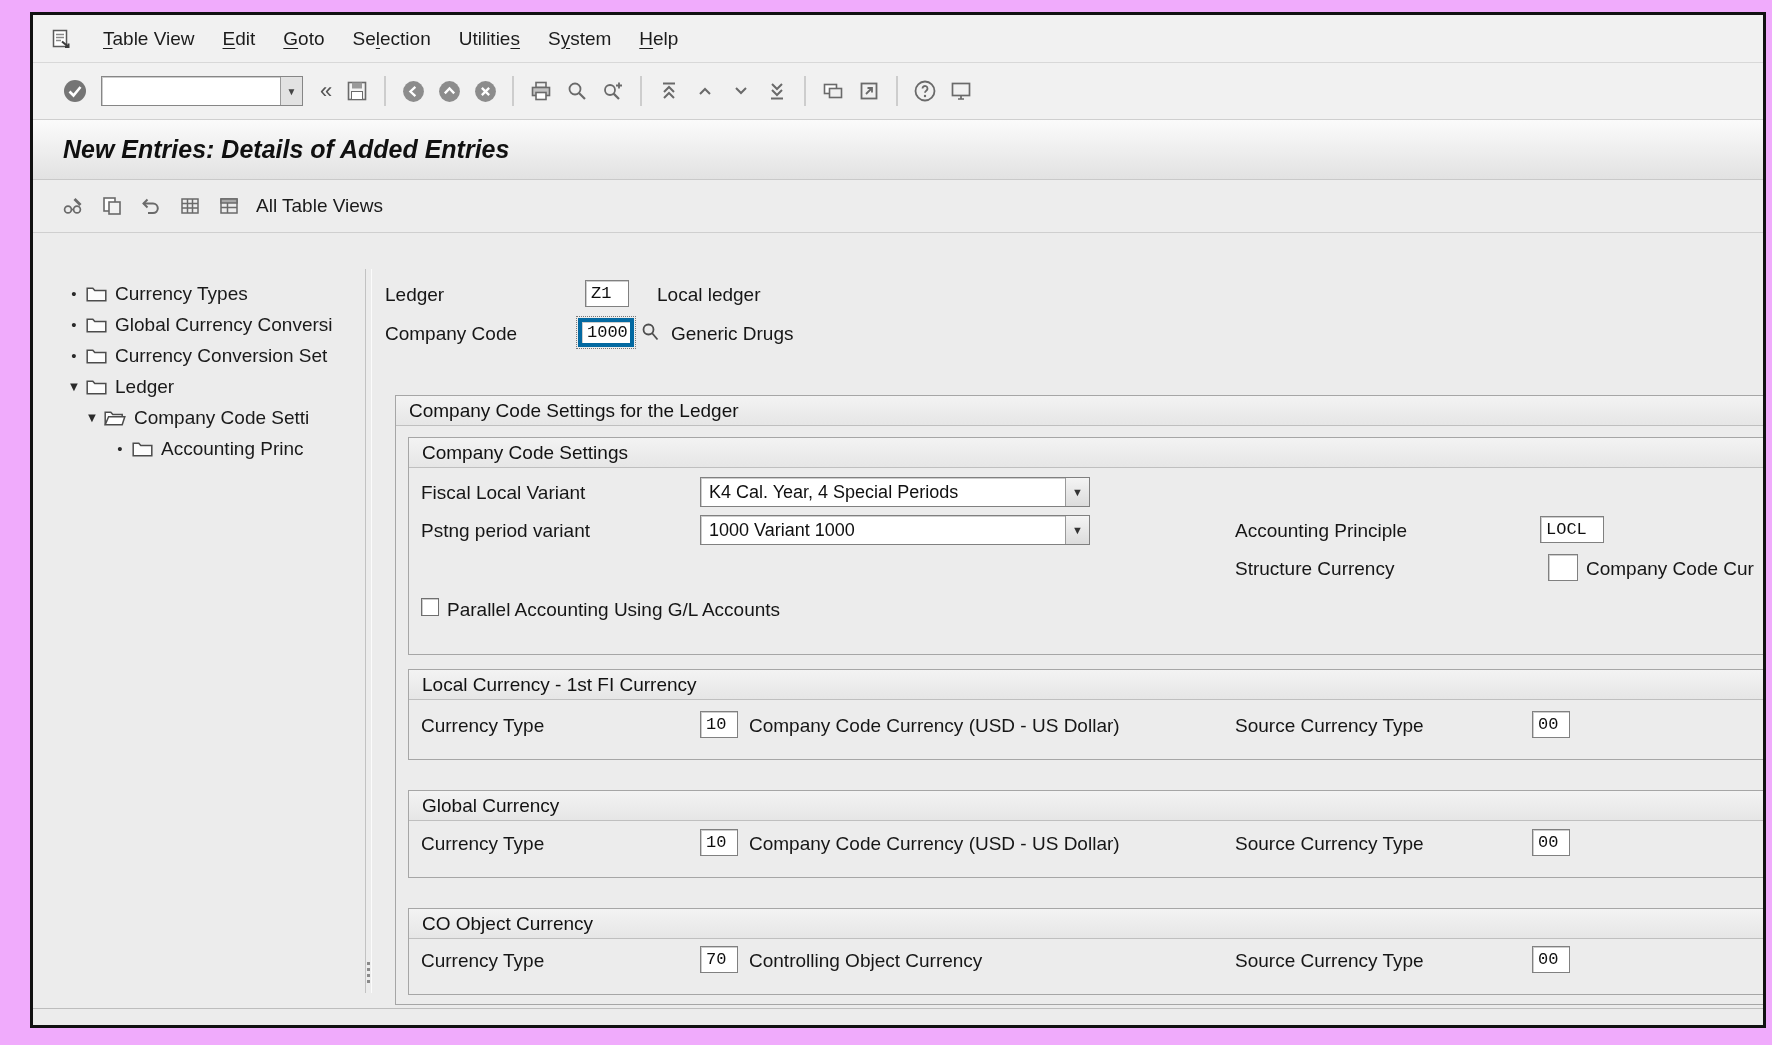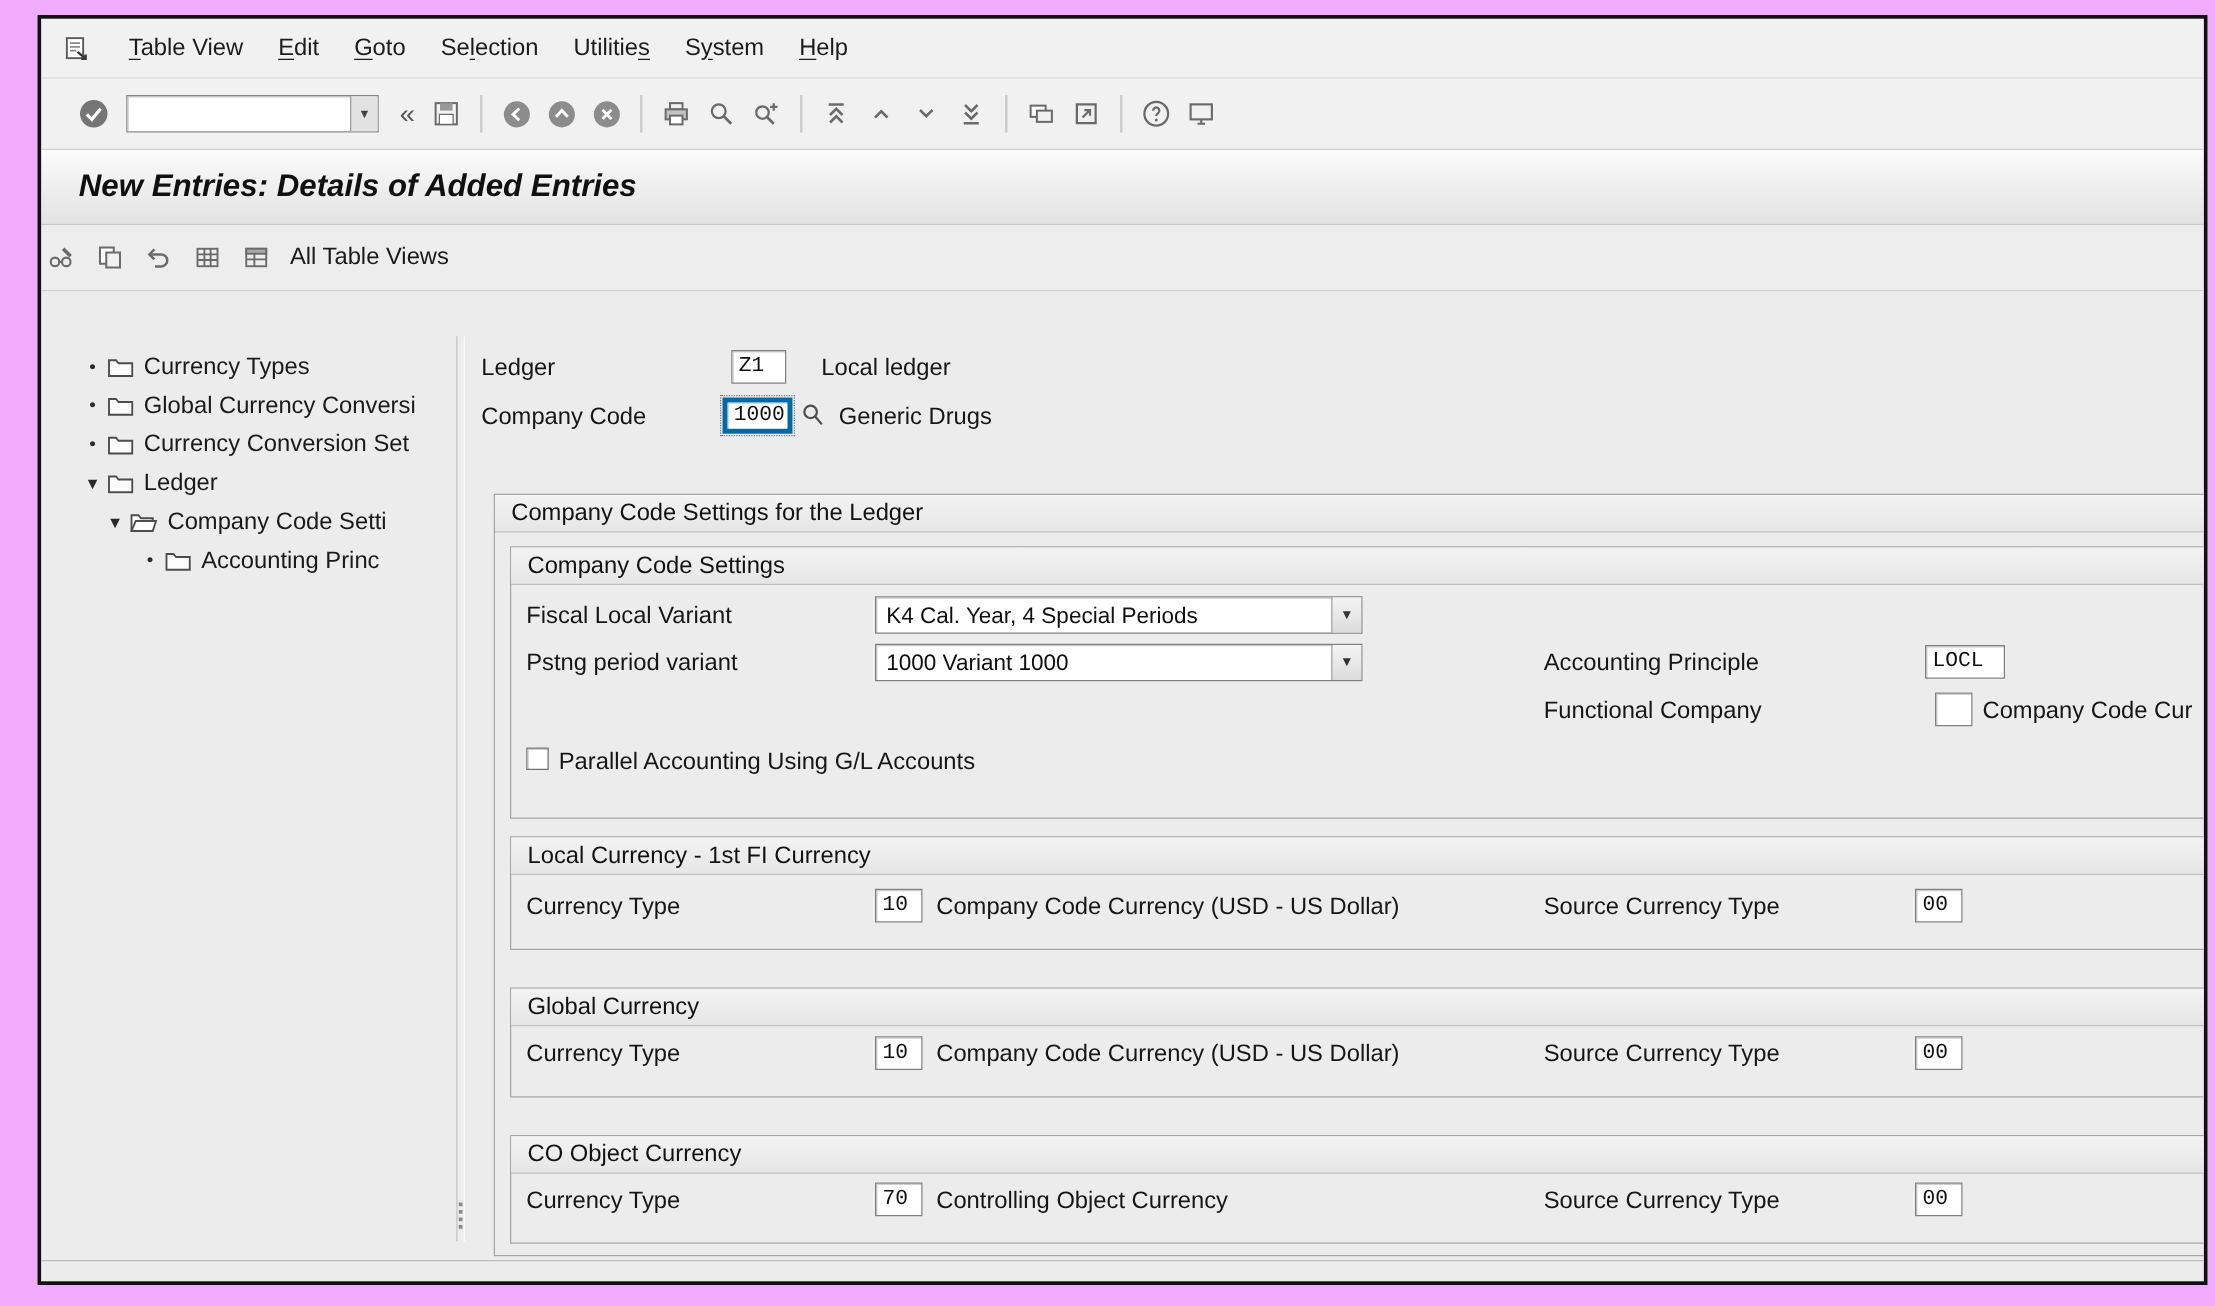--- a/index.html
+++ b/index.html
@@ -28,21 +28,21 @@
   .cmd-dd { width:22px; height:100%; display:flex; align-items:center; justify-content:center;
             background:#e2e2e2; border-left:1px solid #9a9a9a; font-size:10px; color:#444; cursor:pointer; }
   .tb-sep { width:2px; height:30px; background:#cdcdcd; margin:0 9px; }
 
   
   .title-bar { height:60px; display:flex; align-items:center; padding-left:30px;
                background:linear-gradient(#fbfbfb,#e2e2e2); border-bottom:1px solid #c9c9c9; }
   .title { font-size:25px; font-weight:bold; font-style:italic; color:#101010; }
 
   
-  .app-toolbar { height:53px; display:flex; align-items:center; 
+  .app-toolbar { height:53px; display:flex; align-items:center; padding-left:24px;
                  background:#ededed; border-bottom:1px solid #cfcfcf; gap:7px; }
   .app-btn { width:32px; height:32px; display:flex; align-items:center; justify-content:center; cursor:pointer; }
   .app-label { font-size:19px; color:#1a1a1a; margin-left:4px; cursor:pointer; white-space:nowrap; }
 
   
   .content { position:relative; height:775px; background:#ececec; overflow:hidden; }
   .status-strip { height:17px; background:#ececec; border-top:1px solid #bdbdbd; }
 
   
   .left-panel { position:absolute; left:24px; top:36px; width:304px; }
@@ -365,21 +365,21 @@
 
     <span class="flabel" style="left:388px;top:287px">Pstng period variant</span>
     <span class="combo" style="left:667px;top:282px;width:390px">
       <span class="combo-text">1000 Variant 1000</span>
       <span class="combo-arrow">▼</span>
     </span>
 
     <span class="flabel" style="left:1202px;top:287px">Accounting Principle</span>
     <span class="field" style="left:1507px;top:283px;width:64px;height:27px">LOCL</span>
 
-    <span class="flabel" style="left:1202px;top:325px">Functional Company</span>
+    <span class="flabel" style="left:1202px;top:325px">Structure Currency</span>
     <span class="field" style="left:1515px;top:321px;width:30px;height:27px"></span>
     <span class="flabel" style="left:1553px;top:325px">Company Code Cur</span>
 
     <span class="checkbox" style="left:388px;top:365px"></span>
     <span class="flabel" style="left:414px;top:366px">Parallel Accounting Using G/L Accounts</span>
 
     <span class="flabel" style="left:388px;top:482px">Currency Type</span>
     <span class="field" style="left:667px;top:478px;width:38px;height:27px">10</span>
     <span class="flabel" style="left:716px;top:482px">Company Code Currency (USD - US Dollar)</span>
     <span class="flabel" style="left:1202px;top:482px">Source Currency Type</span>

